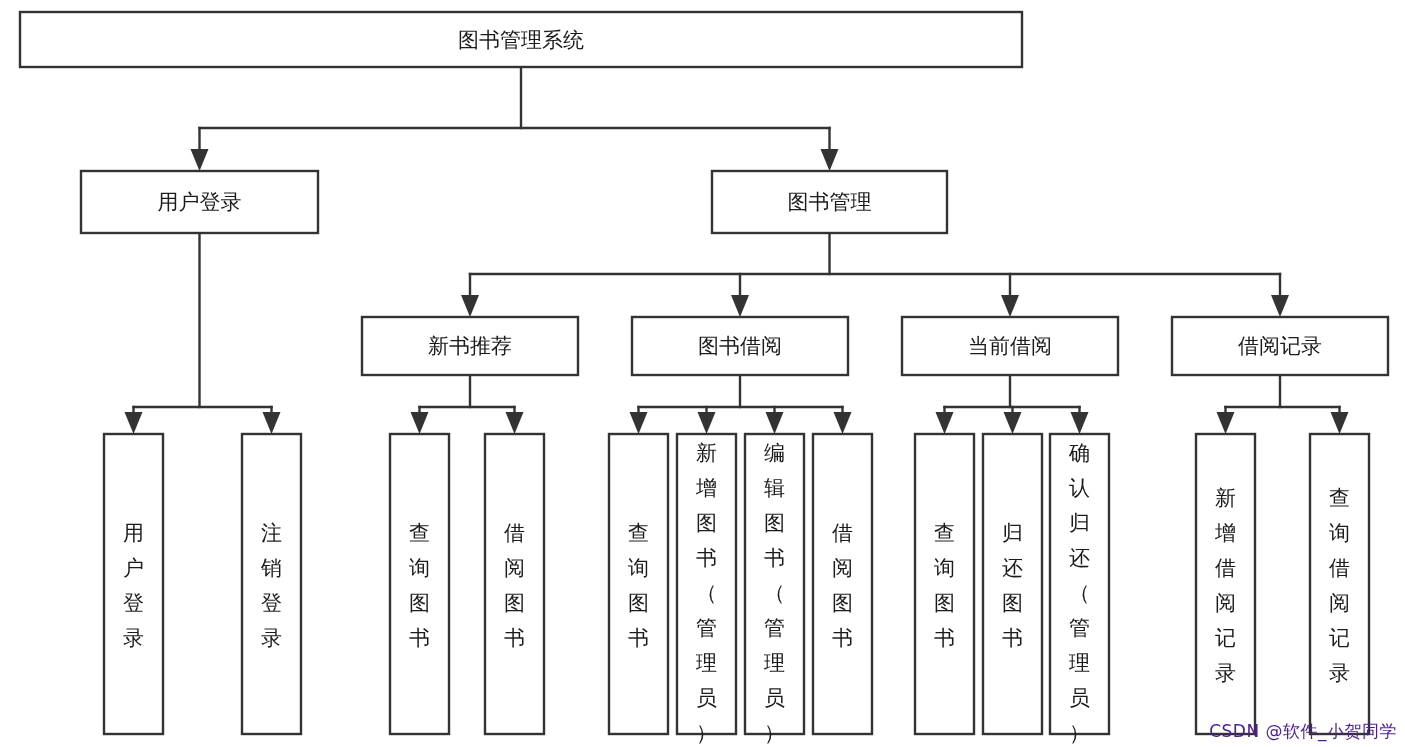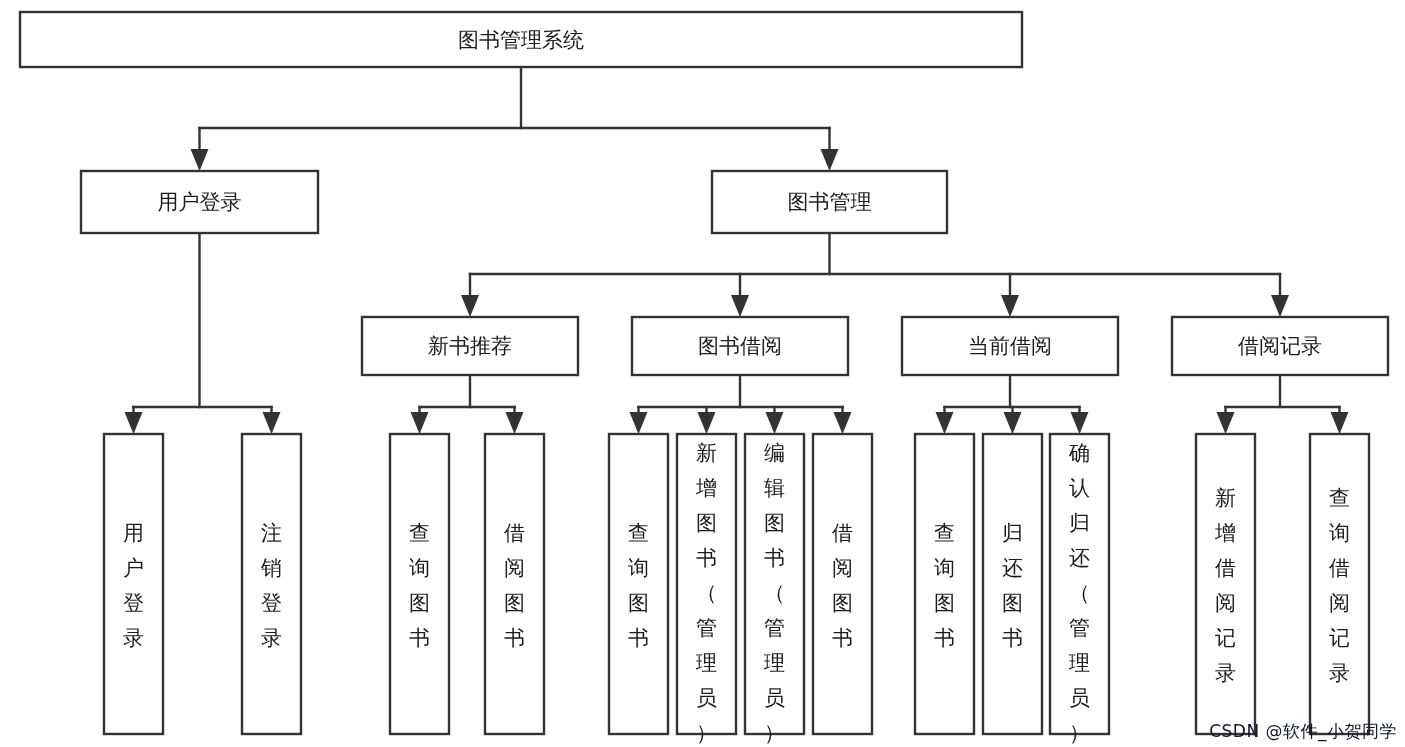--- a/index.html
+++ b/index.html
@@ -54,21 +54,21 @@
     font-size: 21px;
     fill: #1b1b1b;
     text-anchor: middle;
   }
   .watermark {
     position: absolute;
     right: 8px;
     bottom: 4px;
     font-family: "DejaVu Sans", "Liberation Sans", sans-serif;
     font-size: 17px;
-    color: #0f172a;
+    color: #4c1d95;
     white-space: nowrap;
     letter-spacing: 0.5px;
   }
 </style>
 </head>
 <body>
 
 <div id="diagram-root">
 
   <svg class="diagram-canvas" viewBox="0 0 1405 747" xmlns="http://www.w3.org/2000/svg">

